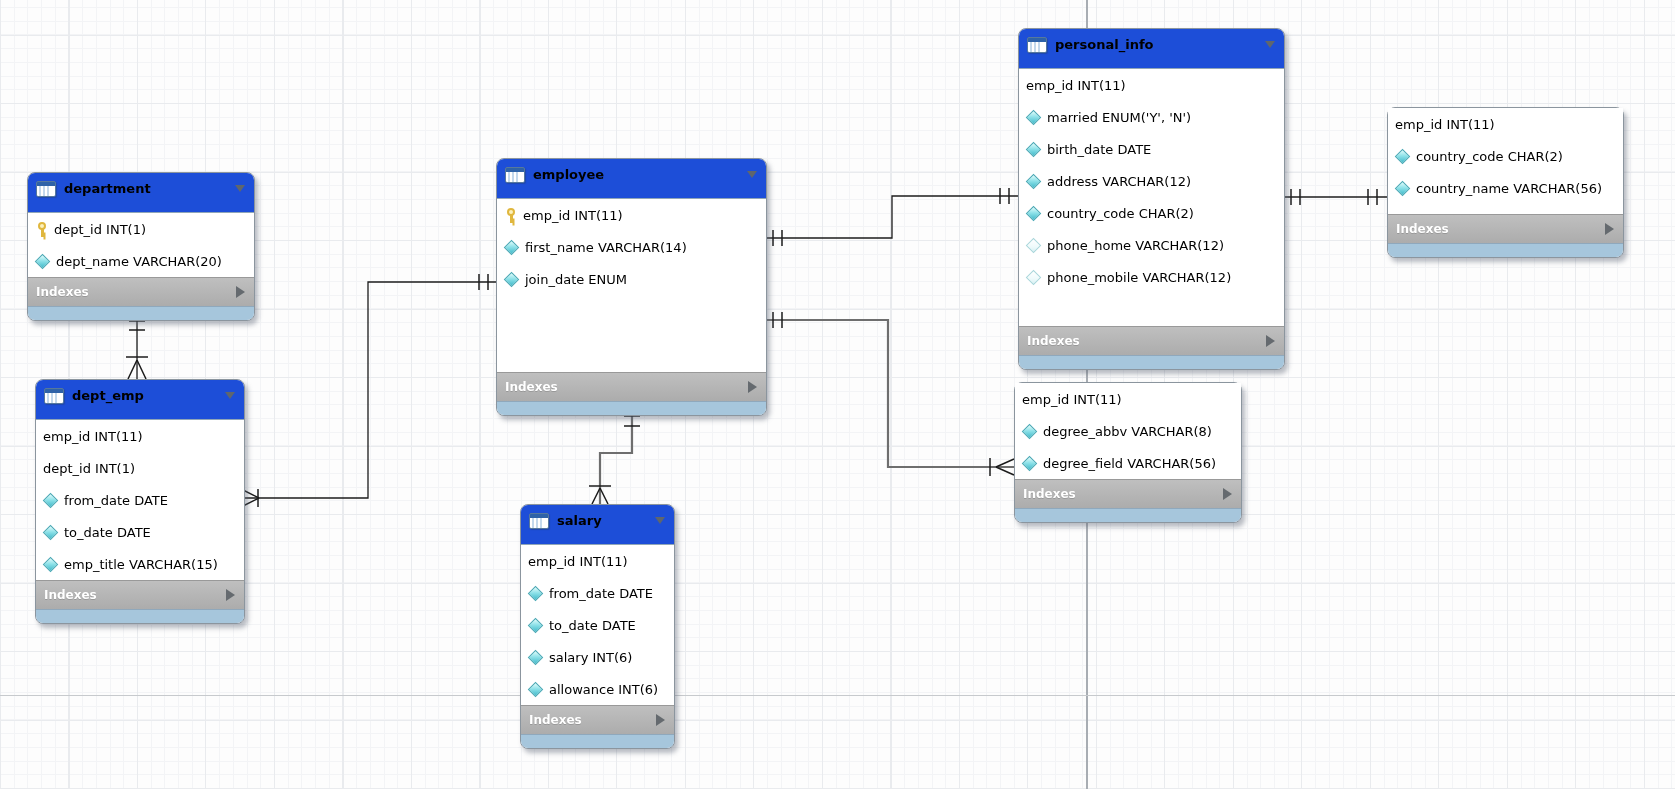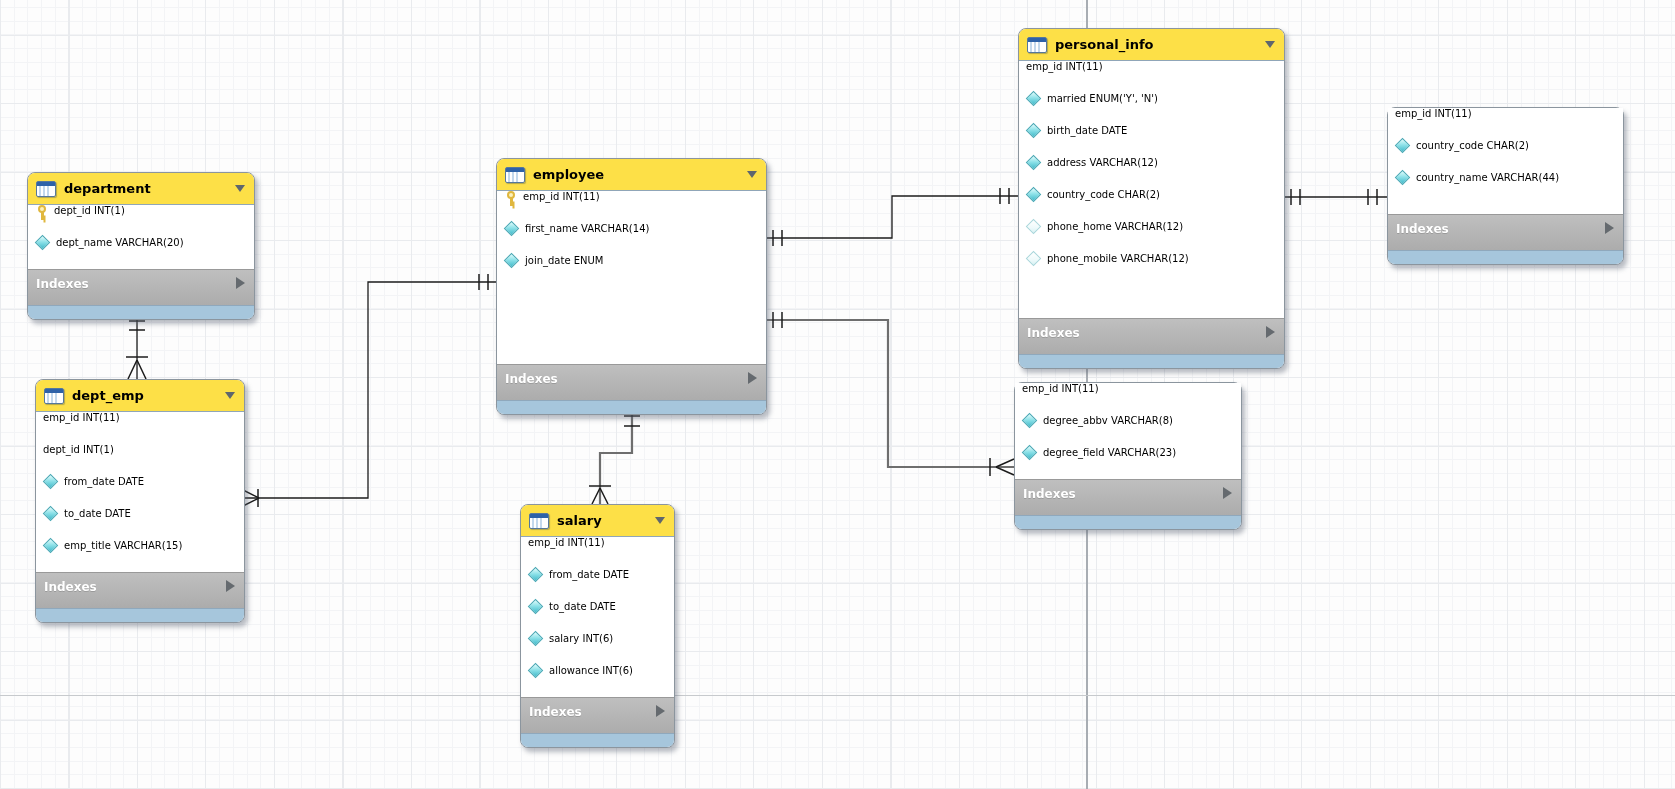--- a/index.html
+++ b/index.html
@@ -19,47 +19,47 @@
   .rel{fill:none;stroke:#1c1c1c;stroke-width:1.3}
   .rel.thick{stroke:#6e6e6e;stroke-width:2.2}
   .mark{fill:none;stroke:#1c1c1c;stroke-width:1.5}
 
   .table-figure{
     position:absolute;z-index:3;background:#fff;
     border:1px solid #8b959e;border-radius:8px;
     box-shadow:3px 4px 5px rgba(95,105,120,.45);
   }
   .t-header{
-    height:31px;display:flex;align-items:center;padding:0 9px 0 8px;
-    background:#fde047;border-bottom:1px solid #90a6b8;border-radius:7px 7px 0 0;
+    height:31px;display:flex;align-items:center;padding:0 9px 8px 8px;
+    background:#1d4ed8;border-bottom:1px solid #90a6b8;border-radius:7px 7px 0 0;
   }
   .t-icon{
     width:18px;height:14px;margin-right:8px;flex:0 0 auto;
     border:1px solid #56789c;border-radius:2px;
     background-image:
       linear-gradient(90deg,#ffffff 0,#ffffff 2px,#c3d8ec 2px,#c3d8ec 4px,#ffffff 4px,#ffffff 6px,#c3d8ec 6px,#c3d8ec 8px,#ffffff 8px,#ffffff 10px,#c3d8ec 10px,#c3d8ec 12px,#ffffff 12px),
       linear-gradient(#2e62a8,#2e62a8);
     background-size:100% calc(100% - 4px),100% 4px;
     background-position:0 4px,0 0;background-repeat:no-repeat;
     box-shadow:1px 1px 1px rgba(40,60,90,.35);
   }
   .t-title{font-weight:bold;font-size:13px;color:#000;white-space:nowrap}
   .t-collapse{width:0;height:0;border-left:5.5px solid transparent;border-right:5.5px solid transparent;border-top:7.5px solid #5f666d;margin-left:auto}
   .t-rows{background:#fff;overflow:hidden}
-  .t-row{height:32px;display:flex;padding-left:7px;font-size:10px;color:#000;white-space:nowrap}
+  .t-row{height:32px;display:flex;align-items:center;padding-left:7px;font-size:13px;color:#000;white-space:nowrap}
   .c-icon{display:inline-block;flex:0 0 auto}
   .ic-d,.ic-dh{width:9px;height:9px;margin:0 8px 0 2px;transform:rotate(45deg);border:1px solid #49a8b4;
     background:linear-gradient(135deg,#e2fdfc 0%,#8fe2e9 45%,#3fb9c9 100%)}
   .ic-dh{border-color:#a9d6db;background:linear-gradient(135deg,#ffffff 0%,#eefafb 60%,#d7f1f3 100%)}
   .ic-key{position:relative;width:13px;height:15px;margin-right:6px}
   .ic-key::before{content:"";position:absolute;left:3px;top:0;width:8px;height:8px;box-sizing:border-box;
     border:2.5px solid #e0b73e;border-radius:50%;background:#fcf1bd}
   .ic-key::after{content:"";position:absolute;left:6px;top:7px;width:2.5px;height:8px;background:#e0b73e;
     box-shadow:2px 3px 0 -0.5px #e0b73e}
-  .t-footer{height:28px;display:flex;align-items:flex-start;padding:7px 6px 0 8px;
+  .t-footer{height:28px;display:flex;align-items:center;padding:0 6px 0 8px;
     background:linear-gradient(#bfbfbf,#acacac);border-top:1px solid #999}
   .t-footer .f-label{color:#fff;font-weight:bold;font-size:12px;text-shadow:0 1px 0 rgba(0,0,0,.15)}
   .t-expand{width:0;height:0;border-top:6px solid transparent;border-bottom:6px solid transparent;border-left:9px solid #656a6f;margin-left:auto;margin-right:3px}
   .t-bottom{height:13px;background:#a6c6dc;border-top:1px solid #8fa8bc;border-radius:0 0 7px 7px}
 </style>
 </head>
 <body>
 
 <div class="divider-v"></div>
 <div class="divider-h"></div>
@@ -270,42 +270,42 @@
   <div class="t-rows" style="height:96px">
       <div class="t-row">
         <span class="c-text">emp_id INT(11)</span>
       </div>
       <div class="t-row">
         <span class="c-icon ic-d"></span>
         <span class="c-text">degree_abbv VARCHAR(8)</span>
       </div>
       <div class="t-row">
         <span class="c-icon ic-d"></span>
-        <span class="c-text">degree_field VARCHAR(23)</span>
+        <span class="c-text">degree_field VARCHAR(56)</span>
       </div>
     </div>
   <div class="t-footer">
     <span class="f-label">Indexes</span>
     <span class="t-expand"></span>
   </div>
   <div class="t-bottom"></div>
 </div>
 
 <div class="table-figure" style="left:1387px;top:107px;width:235px">
   <div class="t-rows" style="height:106px">
       <div class="t-row">
         <span class="c-text">emp_id INT(11)</span>
       </div>
       <div class="t-row">
         <span class="c-icon ic-d"></span>
         <span class="c-text">country_code CHAR(2)</span>
       </div>
       <div class="t-row">
         <span class="c-icon ic-d"></span>
-        <span class="c-text">country_name VARCHAR(44)</span>
+        <span class="c-text">country_name VARCHAR(56)</span>
       </div>
     </div>
   <div class="t-footer">
     <span class="f-label">Indexes</span>
     <span class="t-expand"></span>
   </div>
   <div class="t-bottom"></div>
 </div>
 
 </body></html>

